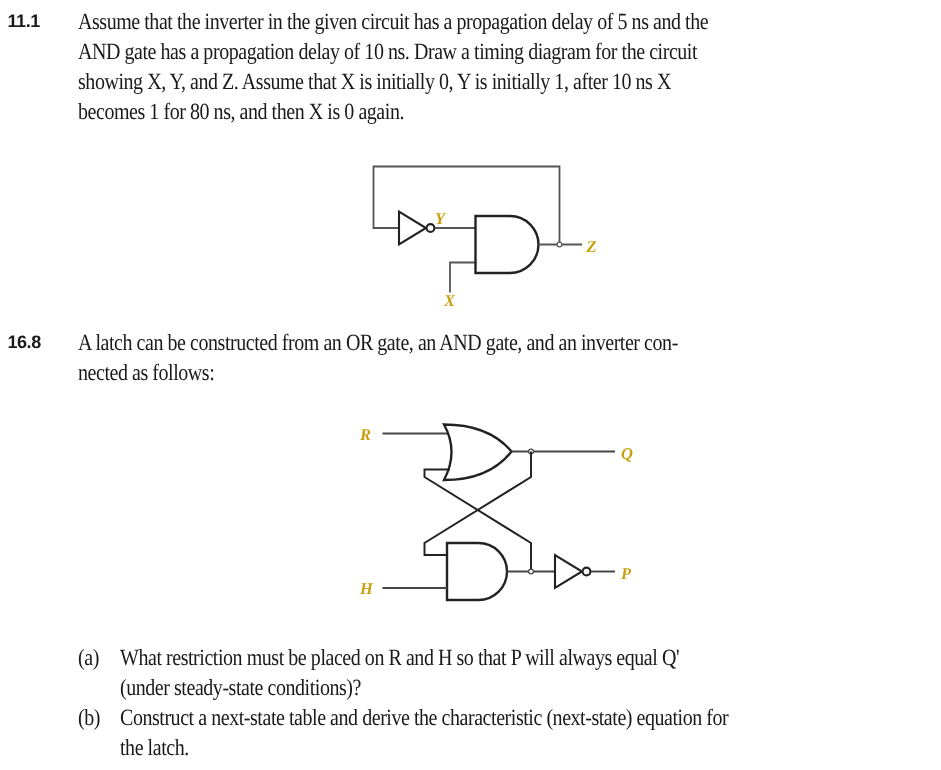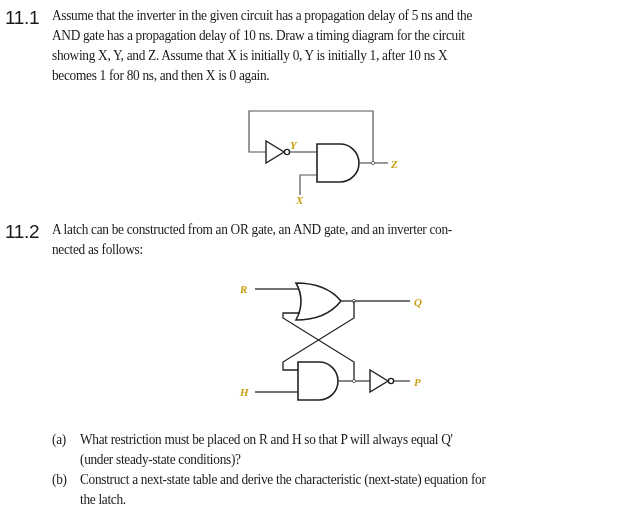--- a/index.html
+++ b/index.html
@@ -1,35 +1,35 @@
 <!DOCTYPE html>
 <html><head>
 <meta charset="utf-8">
 <style>
   html, body { margin:0; padding:0; background:#ffffff; }
   body { width:627px; height:513px; position:relative; overflow:hidden;
          font-family:"Liberation Serif", "DejaVu Serif", serif; color:#1a1a1a; }
   .problem-num { position:absolute; font-family:"Liberation Sans","DejaVu Sans",sans-serif;
-                 font-weight:normal; font-size:19px; letter-spacing:-0.3px; }
+                 font-weight:bold; font-size:12px; letter-spacing:-0.3px; }
   .text-line { position:absolute; font-size:15.5px; white-space:nowrap; letter-spacing:-0.35px;
                transform-origin:left top; }
   .diagram { position:absolute; left:0; top:0; }
   .lbl { font-family:"Liberation Serif","DejaVu Serif",serif; font-style:italic; font-weight:bold;
          font-size:11px; fill:#c8a010; }
 </style>
 </head>
 <body>
 
 <div class="problem-num" style="left:5px;top:7px;">11.1</div>
 <div class="text-line" style="left:52px;top:6px;transform:scaleX(0.86);">Assume that the inverter in the given circuit has a propagation delay of 5 ns and the</div>
 <div class="text-line" style="left:52px;top:26px;transform:scaleX(0.86);">AND gate has a propagation delay of 10 ns. Draw a timing diagram for the circuit</div>
 <div class="text-line" style="left:52px;top:46px;transform:scaleX(0.86);">showing X, Y, and Z. Assume that X is initially 0, Y is initially 1, after 10 ns X</div>
 <div class="text-line" style="left:52px;top:66px;transform:scaleX(0.86);">becomes 1 for 80 ns, and then X is 0 again.</div>
 
-<div class="problem-num" style="left:5px;top:221px;">11.2</div>
+<div class="problem-num" style="left:5px;top:221px;">16.8</div>
 <div class="text-line" style="left:52px;top:220px;transform:scaleX(0.86);">A latch can be constructed from an OR gate, an AND gate, and an inverter con-</div>
 <div class="text-line" style="left:52px;top:240px;transform:scaleX(0.86);">nected as follows:</div>
 
 <div class="text-line" style="left:52px;top:430px;transform:scaleX(0.86);">(a)</div>
 <div class="text-line" style="left:80px;top:430px;transform:scaleX(0.86);">What restriction must be placed on R and H so that P will always equal Q'</div>
 <div class="text-line" style="left:80px;top:450px;transform:scaleX(0.86);">(under steady-state conditions)?</div>
 <div class="text-line" style="left:52px;top:470px;transform:scaleX(0.86);">(b)</div>
 <div class="text-line" style="left:80px;top:470px;transform:scaleX(0.86);">Construct a next-state table and derive the characteristic (next-state) equation for</div>
 <div class="text-line" style="left:80px;top:490px;transform:scaleX(0.86);">the latch.</div>
 

